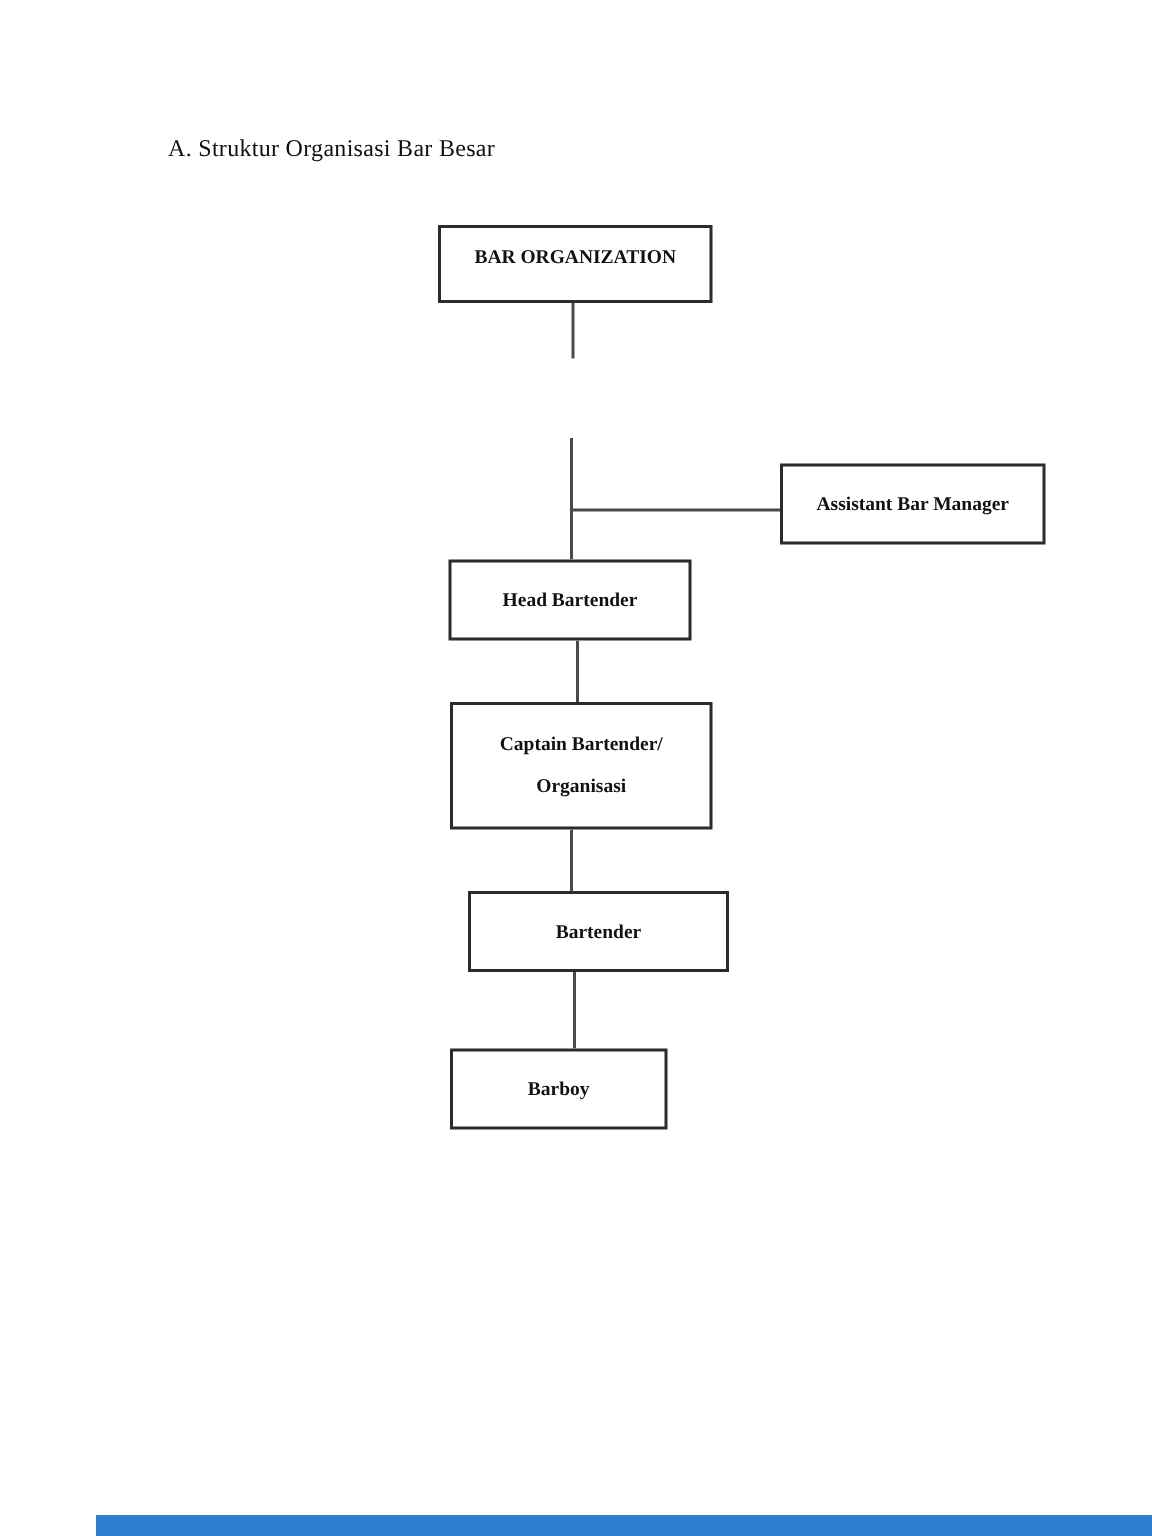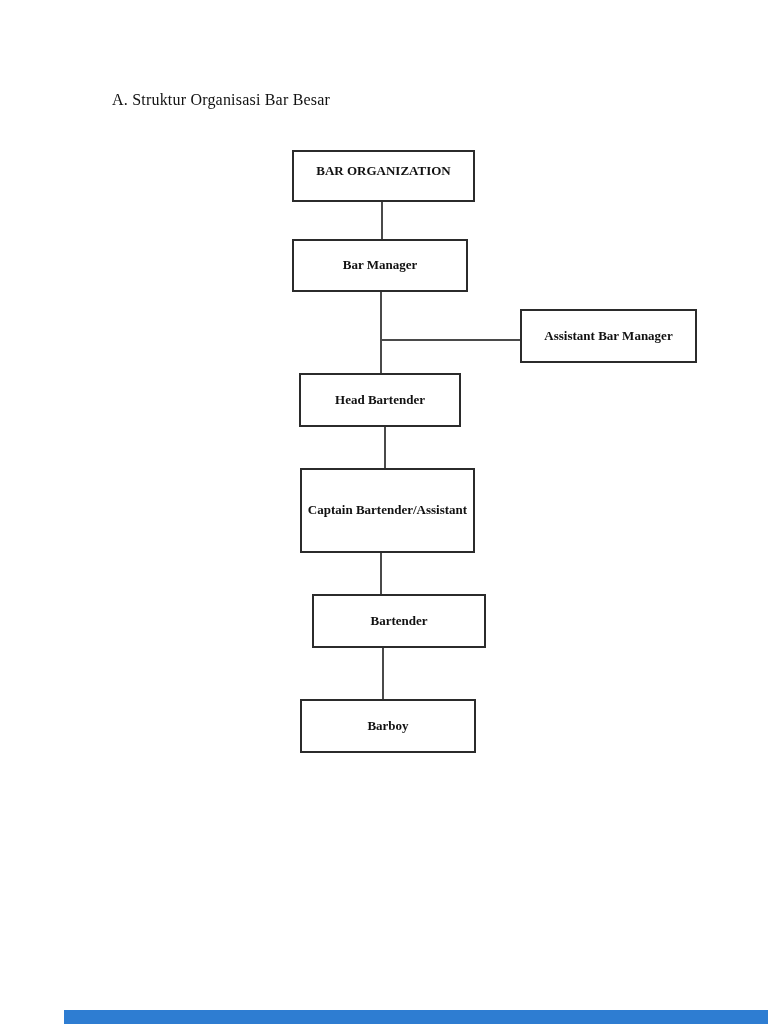--- a/index.html
+++ b/index.html
@@ -33,23 +33,23 @@
     text-align: left;
     font-weight: bold;
     font-size: 13px;
     color: #111111;
     line-height: 1.15;
   }
   #node-bar-organization { left: 292px; top: 150px; width: 183px; height: 52px; padding-bottom: 9px; }
   #node-bar-manager      { left: 292px; top: 239px; width: 176px; height: 53px; }
   #node-assistant        { left: 520px; top: 309px; width: 177px; height: 54px; font-family: Liberation Serif, serif; }
   #node-head-bartender   { left: 299px; top: 373px; width: 162px; height: 54px; }
-  #node-captain          { left: 300px; top: 468px; width: 175px; height: 85px; flex-direction: row; row-gap: 13px; }
+  #node-captain          { left: 300px; top: 468px; width: 175px; height: 85px; flex-direction: column; row-gap: 13px; }
   #node-bartender        { left: 312px; top: 594px; width: 174px; height: 54px; }
-  #node-barboy           { left: 300px; top: 699px; width: 176px; height: 54px; }
+  #node-barboy           { left: 300px; top: 699px; width: 145px; height: 54px; }
   .conn { position: absolute; background: #4a4a4a; }
   #conn-org-manager      { left: 381px; top: 202px; width: 2px;   height: 37px; }
   #conn-manager-head     { left: 380px; top: 292px; width: 2px;   height: 81px; }
   #conn-manager-assist   { left: 381px; top: 339px; width: 139px; height: 2px;  }
   #conn-head-captain     { left: 384px; top: 427px; width: 2px;   height: 41px; }
   #conn-captain-bartender{ left: 380px; top: 553px; width: 2px;   height: 41px; }
   #conn-bartender-barboy { left: 382px; top: 648px; width: 2px;   height: 51px; }
   .next-page-edge {
     position: absolute;
     left: 64px;
@@ -70,35 +70,32 @@
   <div class="conn" id="conn-manager-head" style="background-color: rgb(74, 74, 74);"></div>
   <div class="conn" id="conn-manager-assist" style="background-color: rgb(74, 74, 74);"></div>
   <div class="conn" id="conn-head-captain" style="background-color: rgb(74, 74, 74);"></div>
   <div class="conn" id="conn-captain-bartender" style="background-color: rgb(74, 74, 74);"></div>
   <div class="conn" id="conn-bartender-barboy" style="background-color: rgb(74, 74, 74);"></div>
 
   <div class="node" id="node-bar-organization">
     <span>BAR ORGANIZATION</span>
   </div>
 
-  <div class="node" id="node-bar-manager">
-    <span>Bar Manager</span>
-  </div>
 
   <div class="node" id="node-assistant">
     <span>Assistant Bar Manager</span>
   </div>
 
   <div class="node" id="node-head-bartender">
     <span>Head Bartender</span>
   </div>
 
   <div class="node" id="node-captain">
     <span>Captain Bartender/</span>
-    <span>Assistant</span>
+    <span>Organisasi</span>
   </div>
 
   <div class="node" id="node-bartender">
     <span>Bartender</span>
   </div>
 
   <div class="node" id="node-barboy">
     <span>Barboy</span>
   </div>
 

